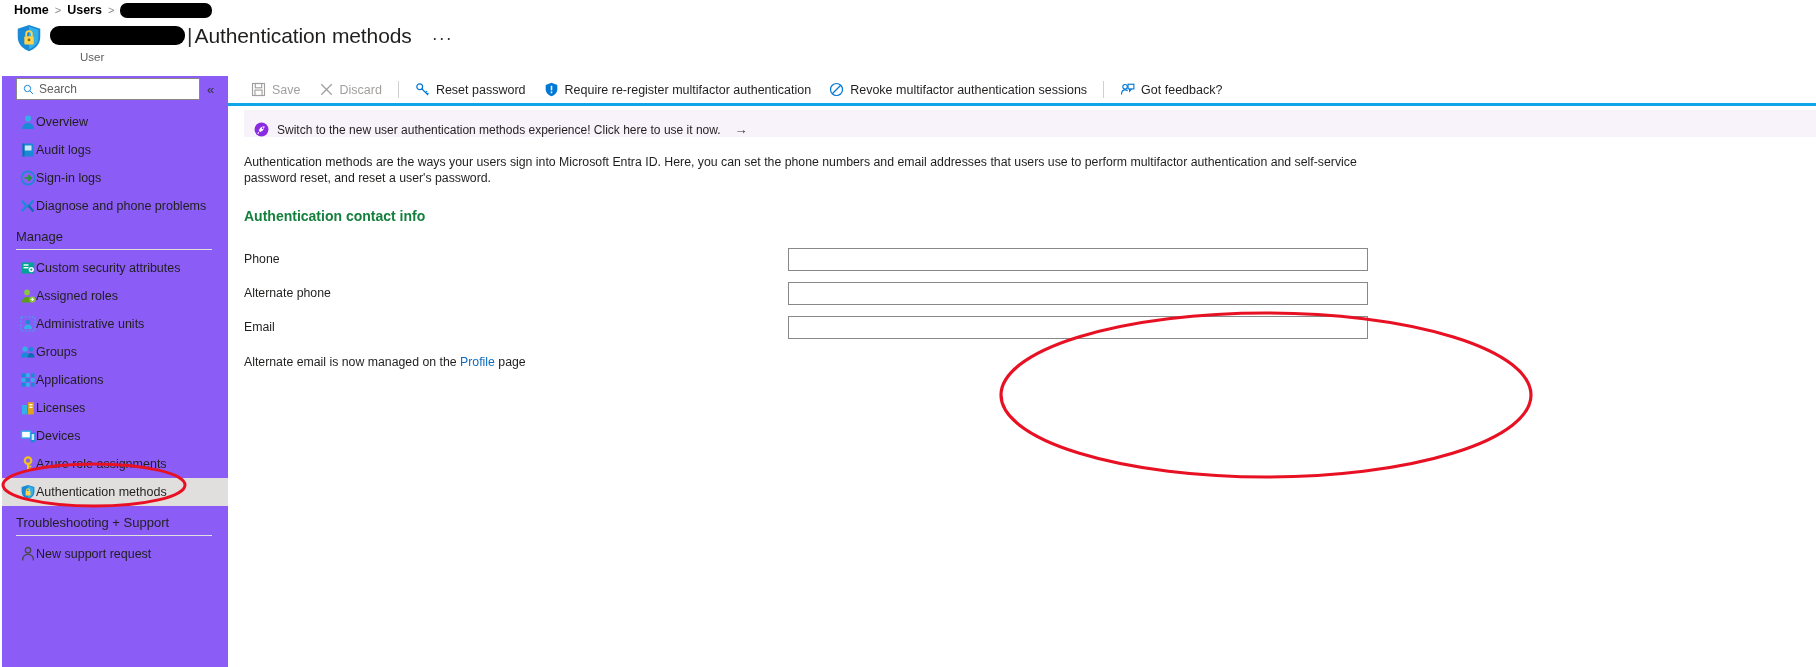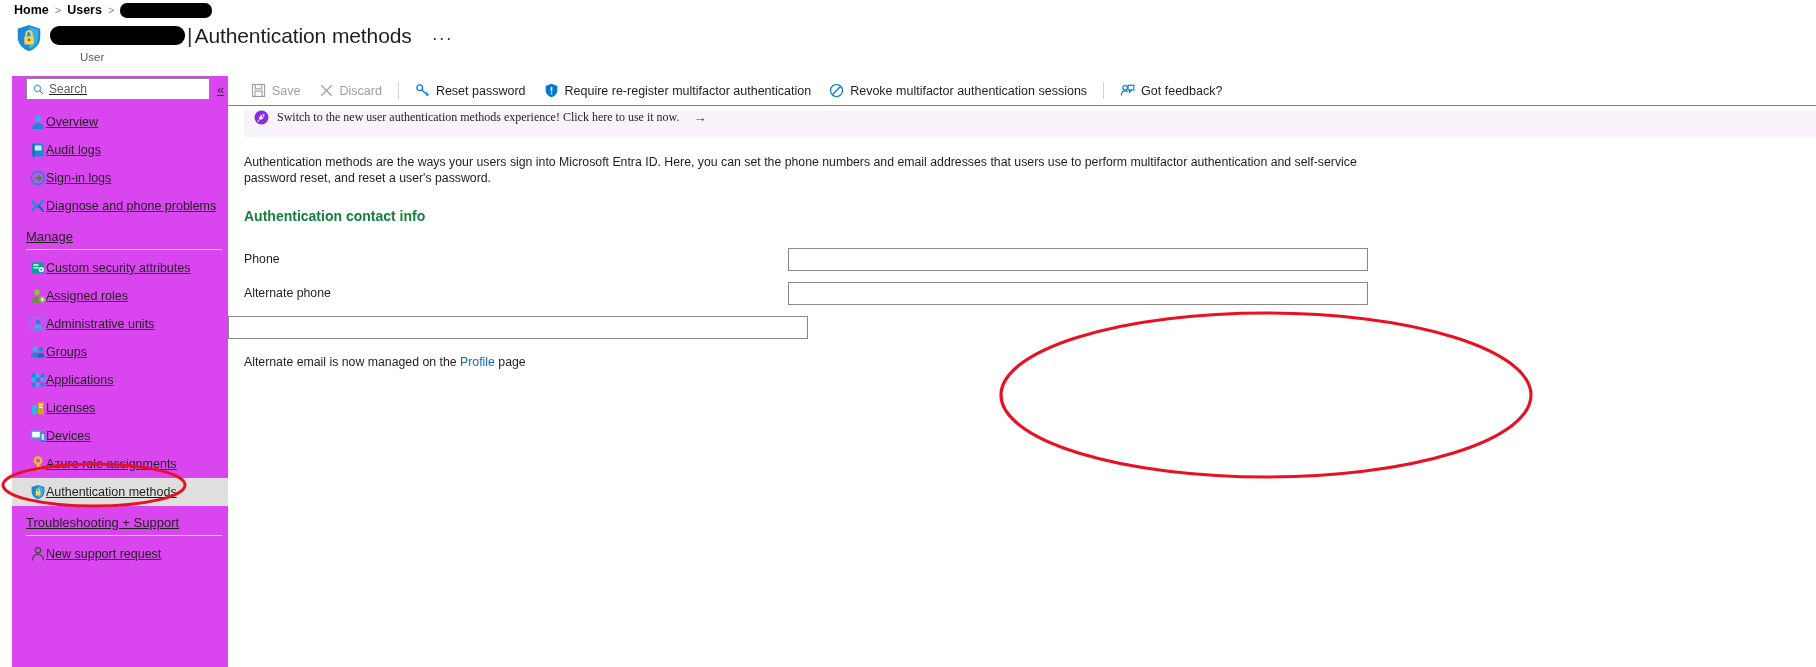--- a/index.html
+++ b/index.html
@@ -35,21 +35,21 @@
   .title-redact { width: 135px; height: 19px; margin-right: 1px; border-radius: 9px; }
   .title-pipe { font-size: 21px; color: #323130; font-weight: 300; margin: 0 2px 0 1px; }
   .title-main { font-size: 21px; font-weight: 400; color: #201f1e; letter-spacing: -0.1px; }
   .title-ellipsis {
     font-size: 18px; color: #323130; margin-left: 20px; margin-top: 6px;
     cursor: pointer; letter-spacing: 1px;
   }
   .title-sub { font-size: 11.5px; color: #605e5c; margin-left: 30px; margin-top: 2px; }
 
   
-  .sidebar { position: absolute; left: 12px; top: 76px; width: 228px; height: 591px; background: #d946ef; text-decoration: underline; }
+  .sidebar { position: absolute; left: 2px; top: 76px; width: 228px; height: 591px; background: #8b5cf6; }
   .search-row { display: flex; align-items: center; padding: 0 4px 0 14px; height: 26px; }
   .search-box {
     flex: none; width: 184px; height: 22px;
     border: 1px solid #8a8886; background: #fff;
     display: flex; align-items: center; padding: 0 6px; gap: 5px;
   }
   .search-box .ph { font-size: 12px; color: #605e5c; }
   .collapse-btn {
     margin-left: 7px; font-size: 13px; color: #323130; cursor: pointer;
     user-select: none; line-height: 1;
@@ -64,36 +64,36 @@
   .nav-section {
     font-size: 13px; color: #201f1e; padding: 9px 0 5px 14px; font-weight: 400;
   }
   .nav-divider { height: 1px; background: #e1dfdd; margin: 0 18px 4px 14px; }
 
   
   .content { position: absolute; left: 228px; top: 76px; right: 0; bottom: 0; background: #fff; }
 
   .toolbar {
     display: flex; align-items: center; height: 30px;
-    padding-left: 14px; gap: 0px; border-bottom: 1px solid #0ea5e9;
+    padding-left: 14px; gap: 0px; border-bottom: 3px solid #0ea5e9;
   }
   .tb-btn {
     display: flex; align-items: center; gap: 6px;
     padding: 0 9px; height: 26px; font-size: 12.5px; color: #201f1e; cursor: pointer;
     white-space: nowrap;
   }
   .tb-btn.disabled { color: #a19f9d; cursor: default; }
   .tb-sep { width: 1px; height: 17px; background: #d2d0ce; margin: 0 7px; }
   .tb-ico { width: 15px; height: 15px; flex: none; display: block; }
 
   
   .banner {
     margin: 4px 0 0 16px; height: 27px; background: #f8f2fb;
-    display: flex; align-items: flex-start; padding-left: 10px; gap: 8px;
-    font-size: 12px; color: #201f1e; font-family: Liberation Serif, serif;
+    display: flex; align-items: flex-end; padding-left: 10px; gap: 8px;
+    font-size: 12px; color: #201f1e;
   }
   .banner-ico { width: 15px; height: 15px; flex: none; }
   .banner-arrow { color: #323130; font-size: 13px; margin-left: 6px; }
 
   
   .desc {
     margin: 17px 0 0 16px; width: 1146px;
     font-size: 12.3px; line-height: 16px; color: #201f1e;
   }
   .section-head {
@@ -399,20 +399,21 @@
         <div class="form-label">Phone</div>
         <input class="form-input" type="text" value="" style="">
       </div>
 
       <div class="form-row">
         <div class="form-label">Alternate phone</div>
         <input class="form-input" type="text" value="" style="">
       </div>
 
       <div class="form-row">
+        <div class="form-label">Email</div>
         <input class="form-input" type="text" value="" style="">
       </div>
 
       <div class="alt-note">
         <span>Alternate email is now managed on the </span><span class="inline-link">Profile</span><span> page</span>
       </div>
     </div>
 
     <svg class="annot annot-fields" width="540" height="175" viewBox="0 0 540 175">
       <ellipse cx="270" cy="87" rx="265" ry="82" fill="none" stroke="#e81123" stroke-width="3.2"></ellipse>

